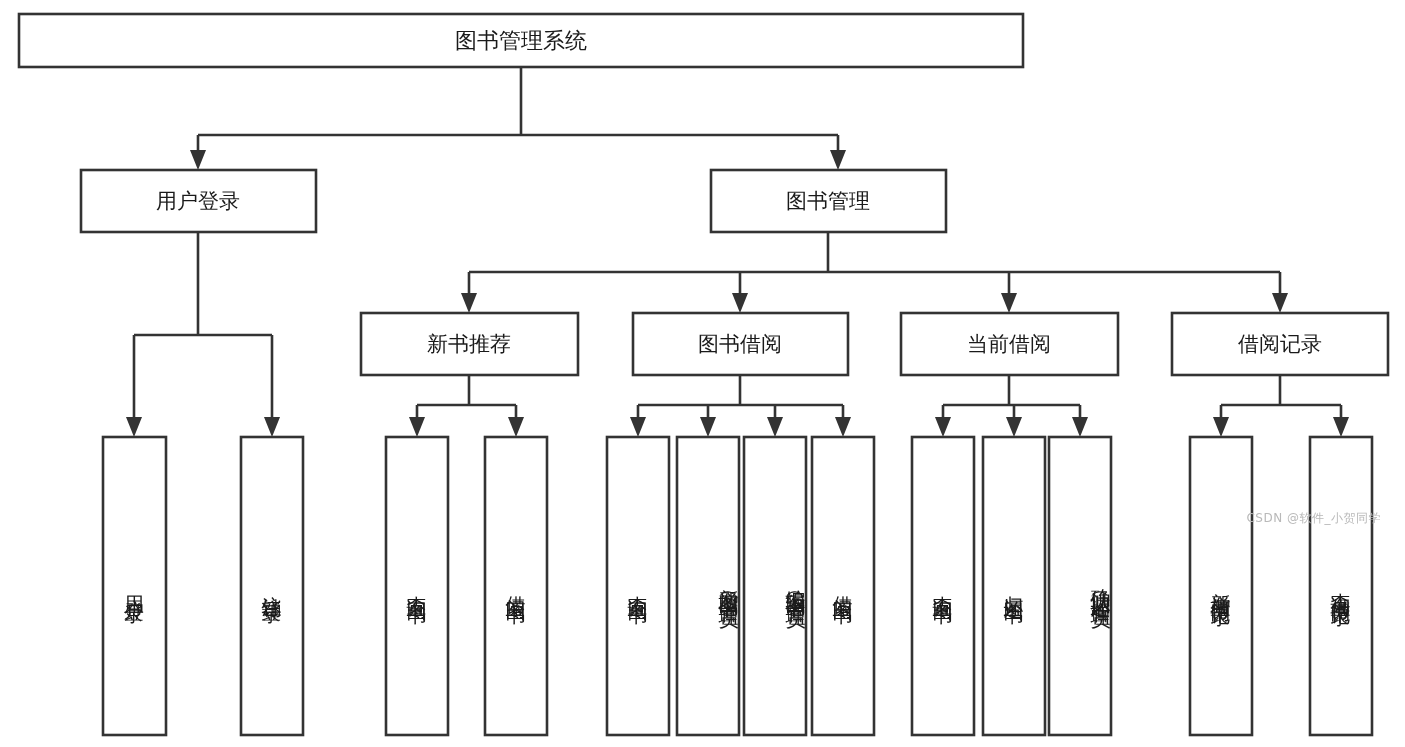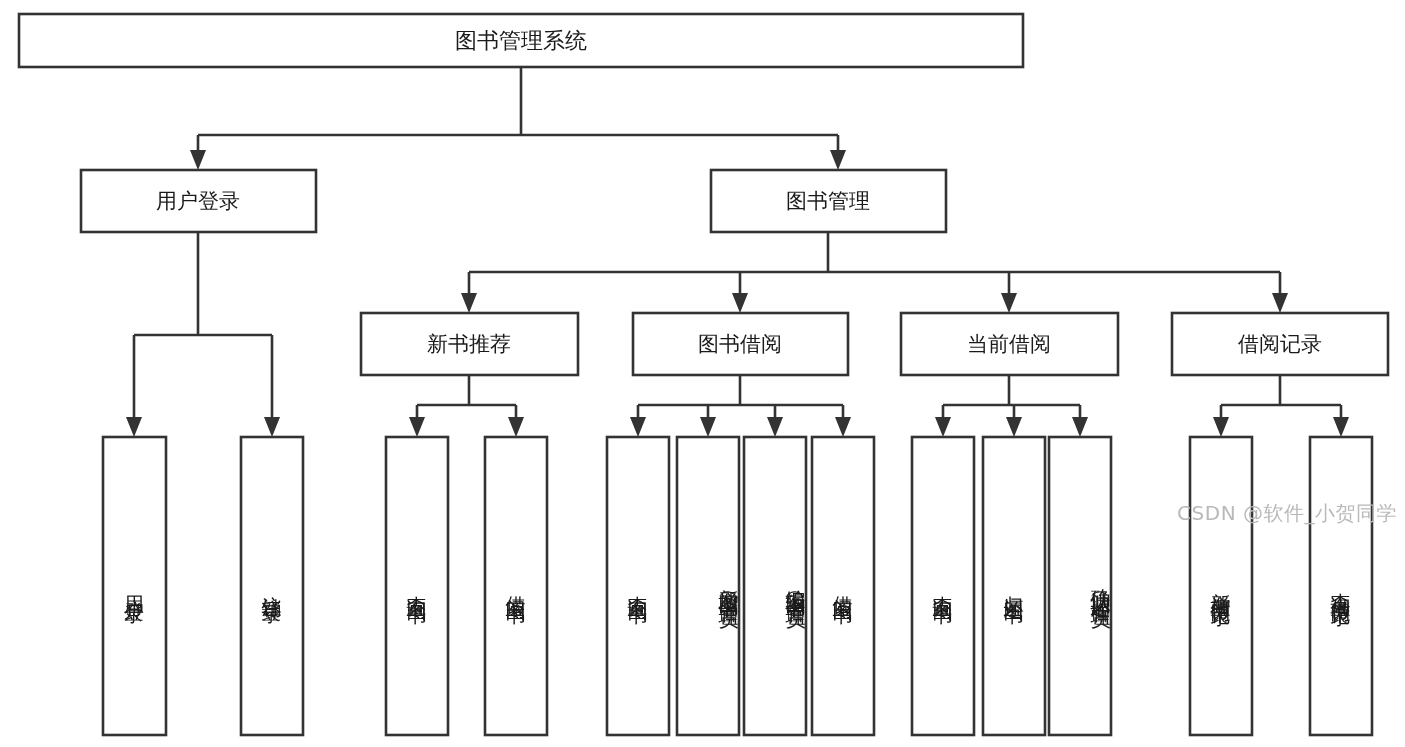--- a/index.html
+++ b/index.html
@@ -63,24 +63,24 @@
     letter-spacing: 3px;
     font-family: "DejaVu Sans", "Liberation Sans", sans-serif;
     font-size: 20px;
     line-height: 1.0;
     color: #1a1a1a;
     white-space: nowrap;
     pointer-events: none;
   }
   .watermark {
     position: absolute;
-    right: 8px;
+    right: 24px;
     bottom: 6px;
     font-family: "DejaVu Sans", "Liberation Sans", sans-serif;
-    font-size: 20px;
+    font-size: 12px;
     color: #b9b9b9;
     letter-spacing: 0.5px;
     white-space: nowrap;
   }
 </style>
 </head>
 <body>
 
 <div id="diagram-root">
 

